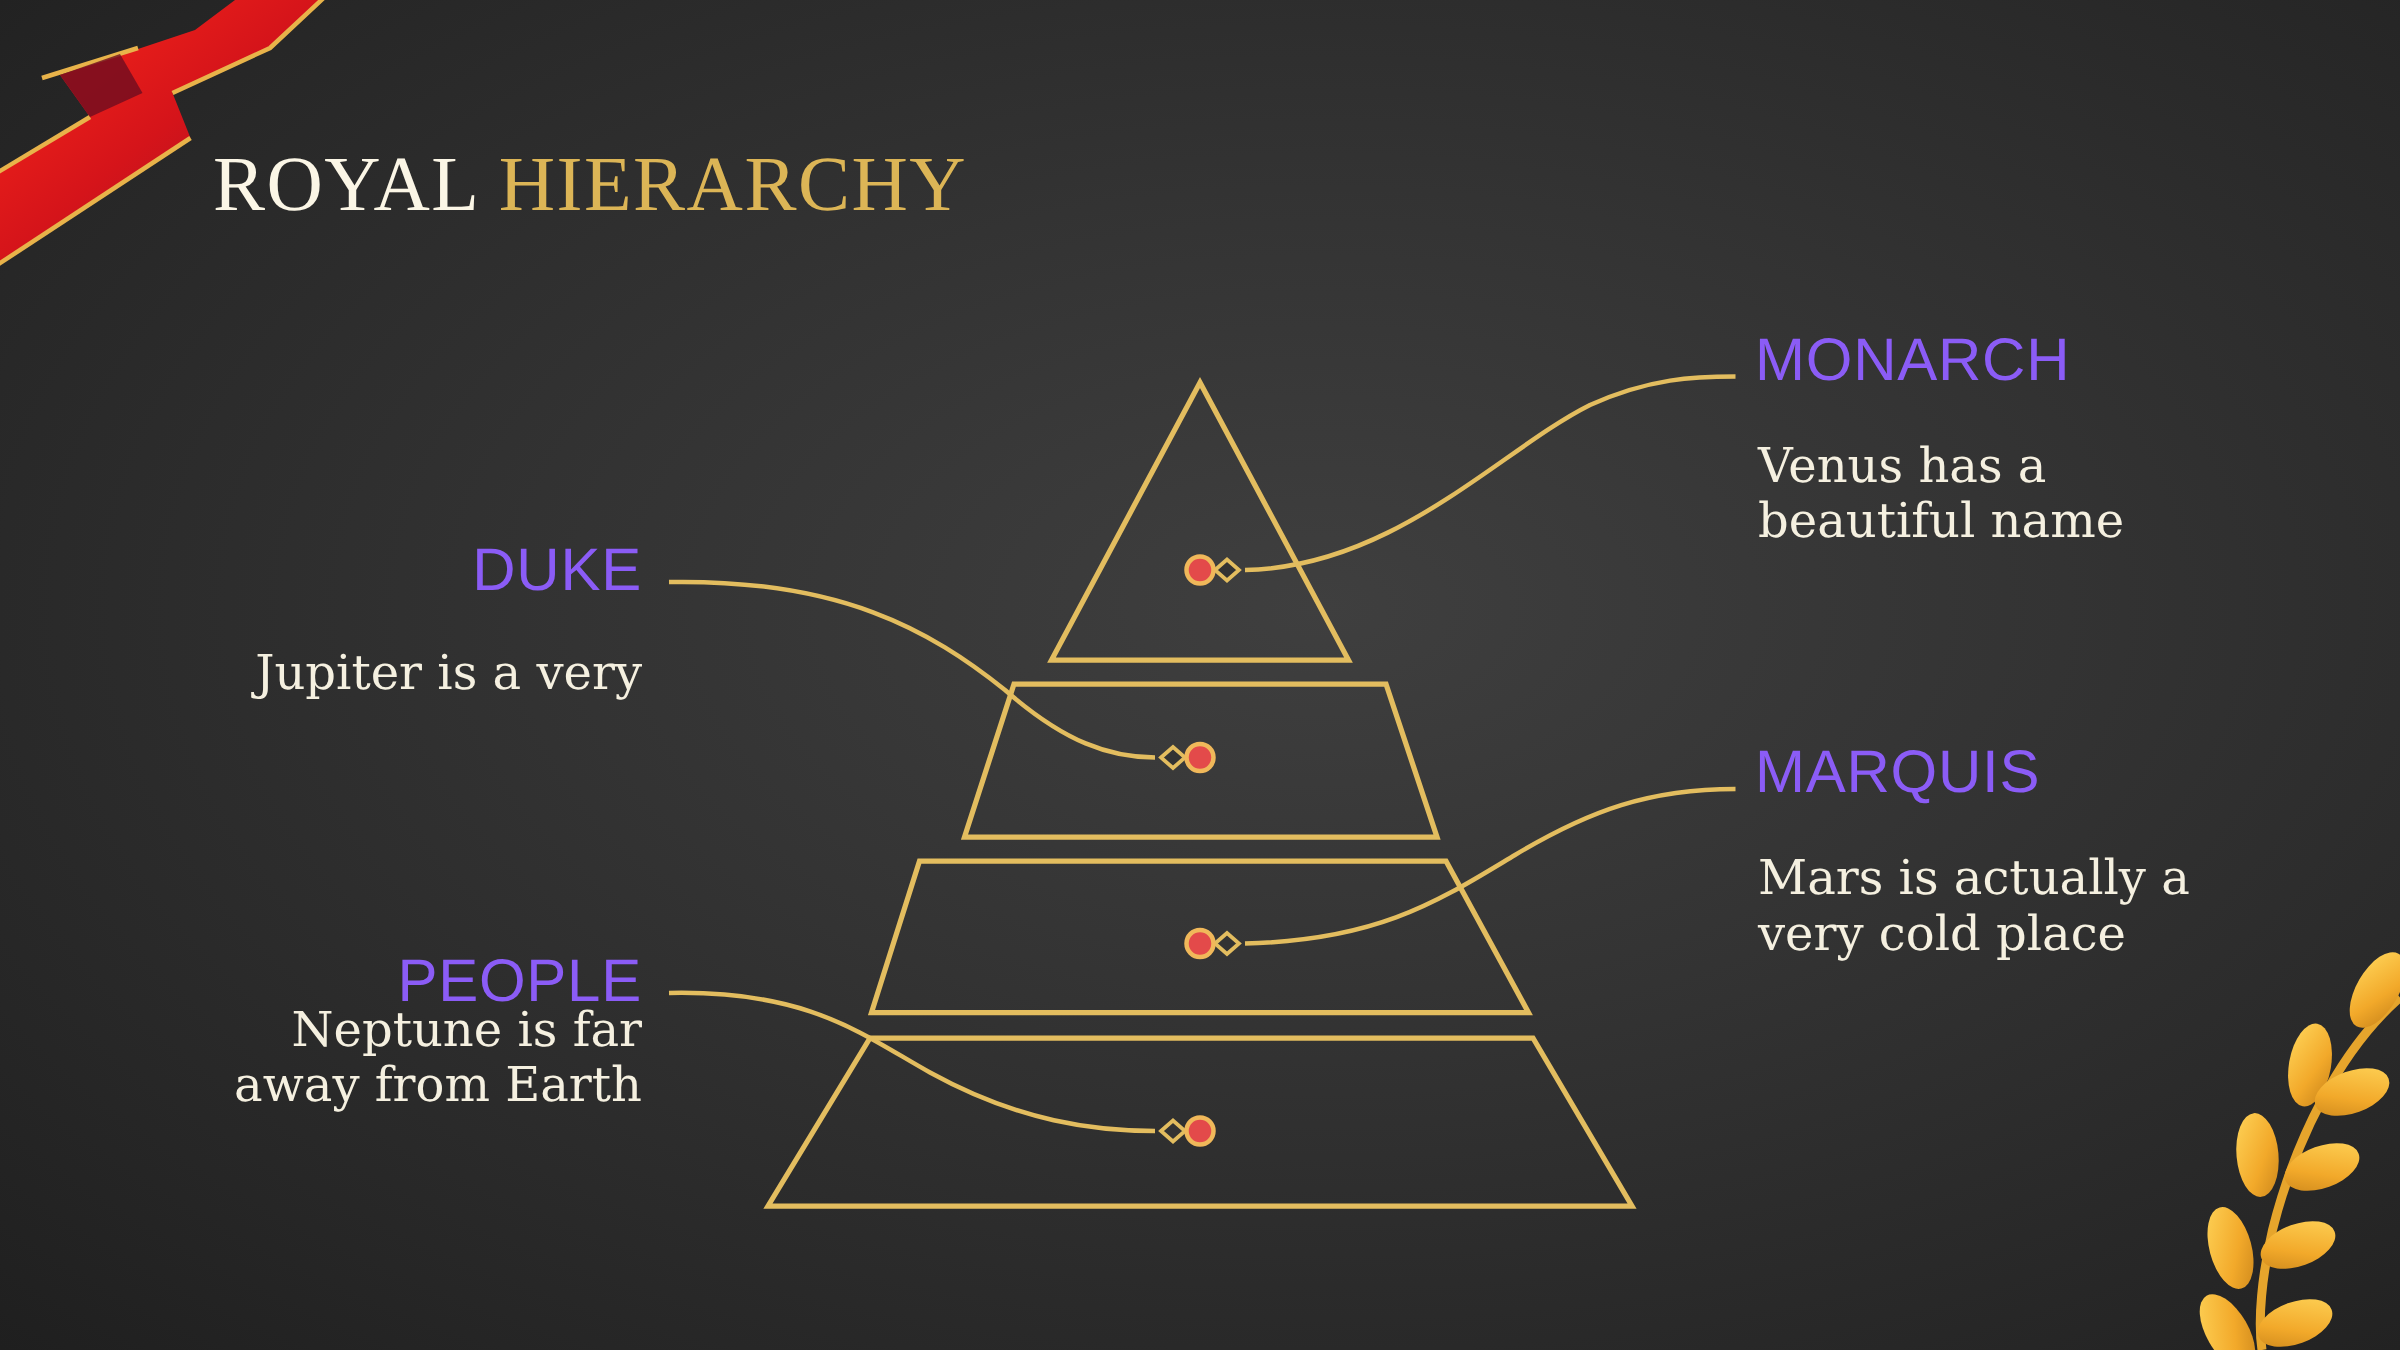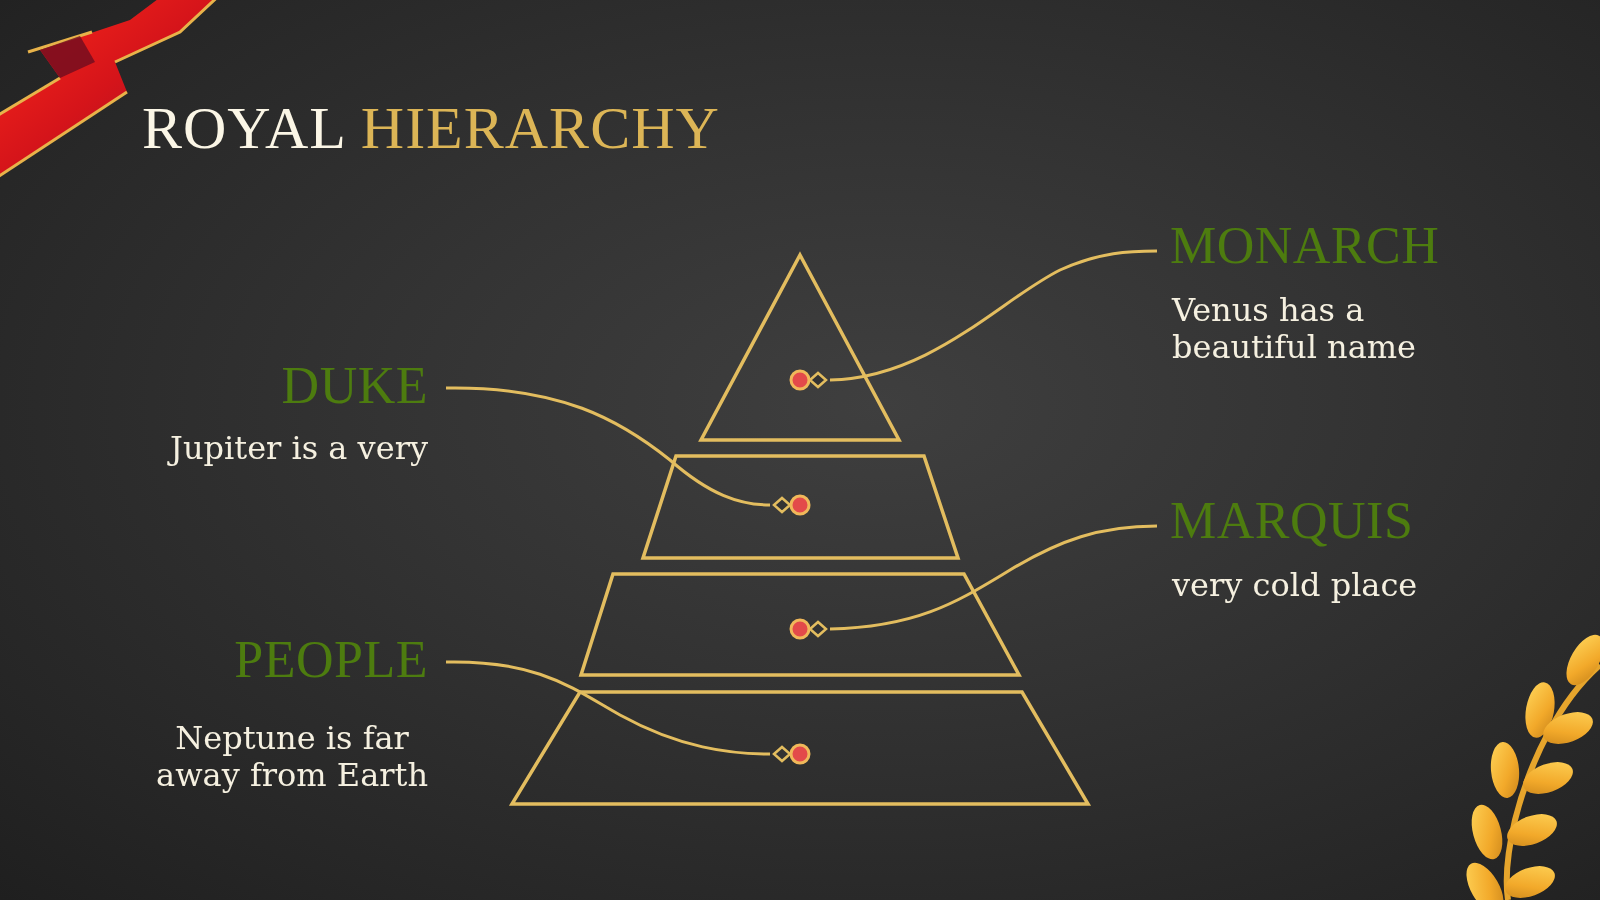--- a/index.html
+++ b/index.html
@@ -5,27 +5,27 @@
   html, body { margin: 0; padding: 0; }
   body {
     width: 1600px; height: 900px; overflow: hidden; position: relative;
     background: radial-gradient(ellipse at 55% 45%, #3f3f3f 0%, #333333 40%, #262626 80%, #1f1f1f 100%);
     font-family: "DejaVu Serif", serif;
   }
   .slide { position: absolute; inset: 0; }
   .title {
     position: absolute; left: 142px; top: 98px; margin: 0;
     font-family: "Liberation Serif", serif; font-weight: normal;
-    font-size: 60px; letter-spacing: 1px; line-height: 1;
+    font-size: 52px; letter-spacing: 1px; line-height: 1;
   }
   .title .w1 { color: #fbf6e6; }
   .title .w2 { color: #dcb556; }
   .label {
-    position: absolute; font-family: Liberation Serif, serif;
-    color: #4d7c0f; font-size: 52px; line-height: 1; letter-spacing: 0.5px;
+    position: absolute; font-family: Liberation Sans, sans-serif;
+    color: #8b5cf6; font-size: 40px; line-height: 1; letter-spacing: 0.5px;
   }
   .desc {
     position: absolute; font-family: "DejaVu Serif", serif;
     color: #f5f0e0; font-size: 32px; line-height: 37px;
   }
   .right { text-align: right; }
   svg.diagram { position: absolute; left: 0; top: 0; }
 </style>
 </head>
 <body>
@@ -111,22 +111,23 @@
     <div>beautiful name</div>
   </div>
 
   <div class="label right" style="right:1172px; top:360px;">DUKE</div>
   <div class="desc right" style="right:1172px; top:430px;">
     <div>Jupiter is a very</div>
   </div>
 
   <div class="label" style="left:1170px; top:495px;text-align:right;">MARQUIS</div>
   <div class="desc" style="left:1172px; top:567px;">
+    <div>Mars is actually a</div>
     <div>very cold place</div>
   </div>
 
   <div class="label right" style="right:1172px; top:634px;">PEOPLE</div>
-  <div class="desc right" style="right:1172px; top:720px;text-align:center;">
+  <div class="desc right" style="right:1172px; top:668px;">
     <div>Neptune is far</div>
     <div>away from Earth</div>
   </div>
 
 </div>
 
 </body></html>

